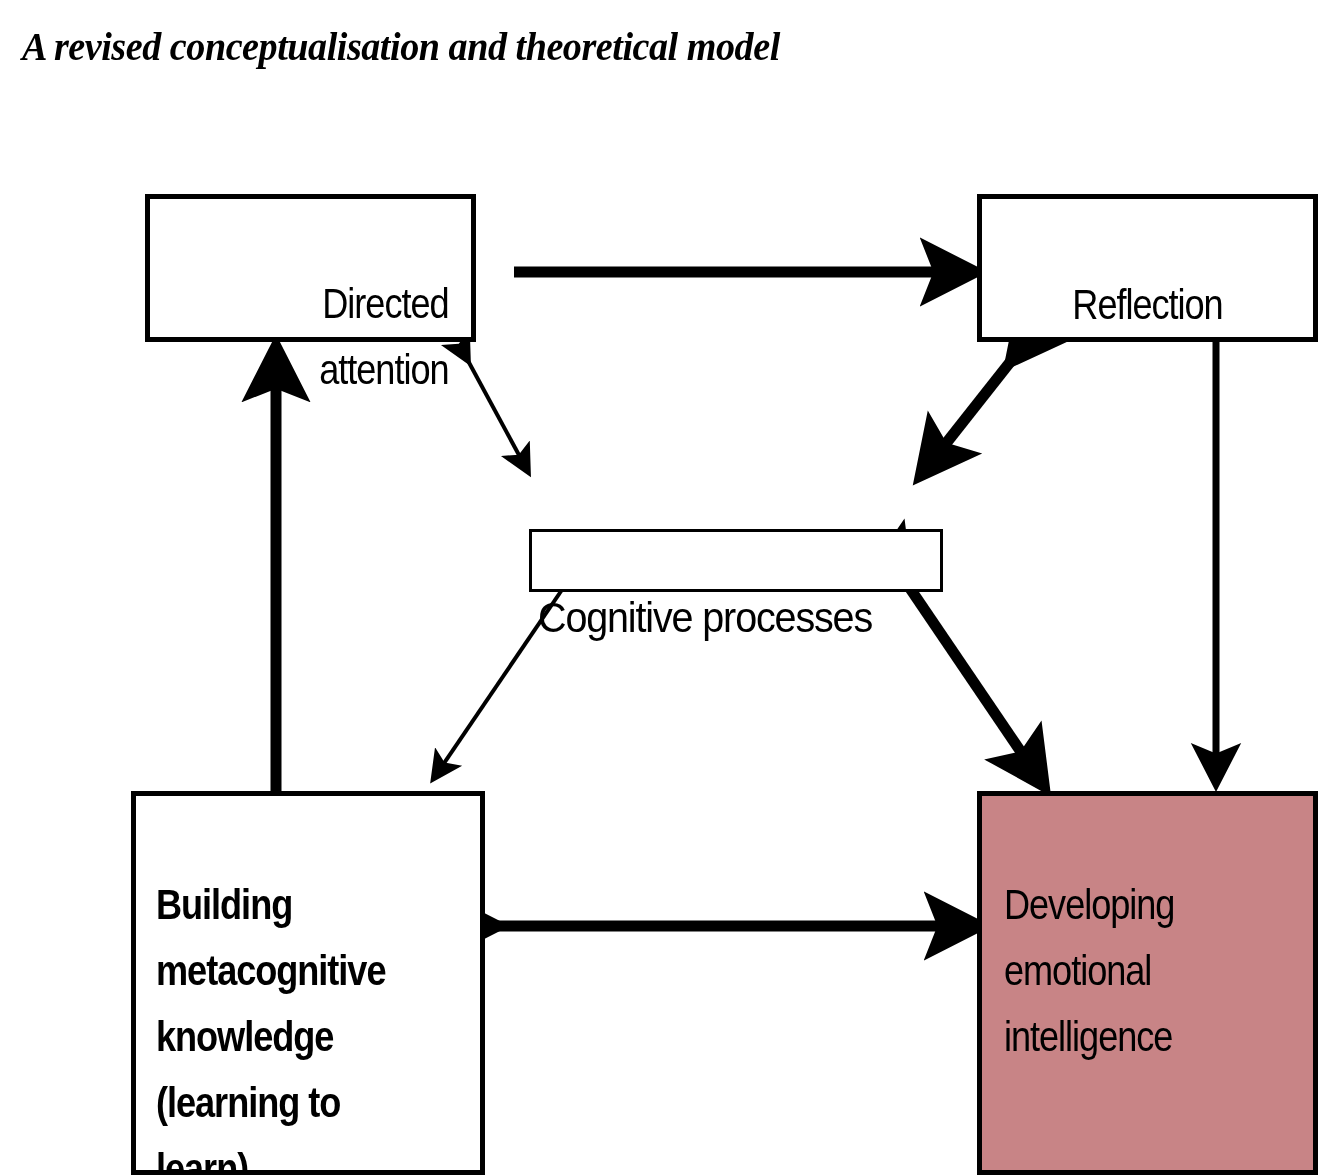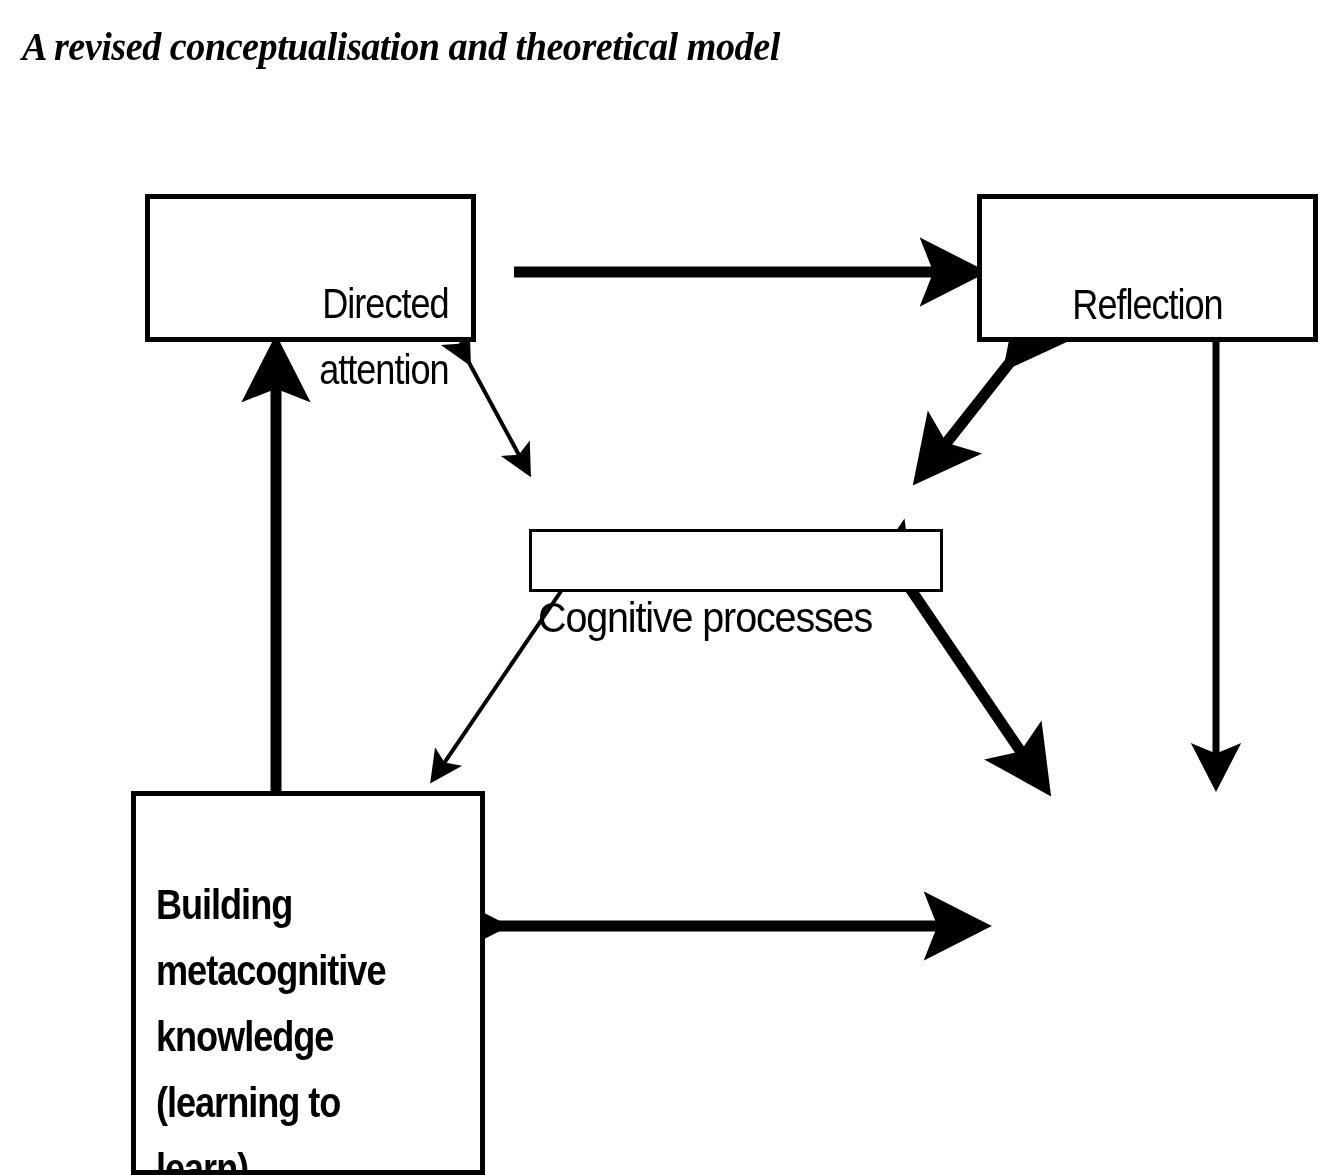--- a/index.html
+++ b/index.html
@@ -157,14 +157,19 @@
   </div>
 
   <div class="node" id="node-building">
     <span class="node-label">Building
 metacognitive
 knowledge
 (learning to
 learn)</span>
   </div>
 
+  <div class="node" id="node-developing">
+    <span class="node-label">Developing
+emotional
+intelligence</span>
+  </div>
 
 </div>
 
 </body></html>

